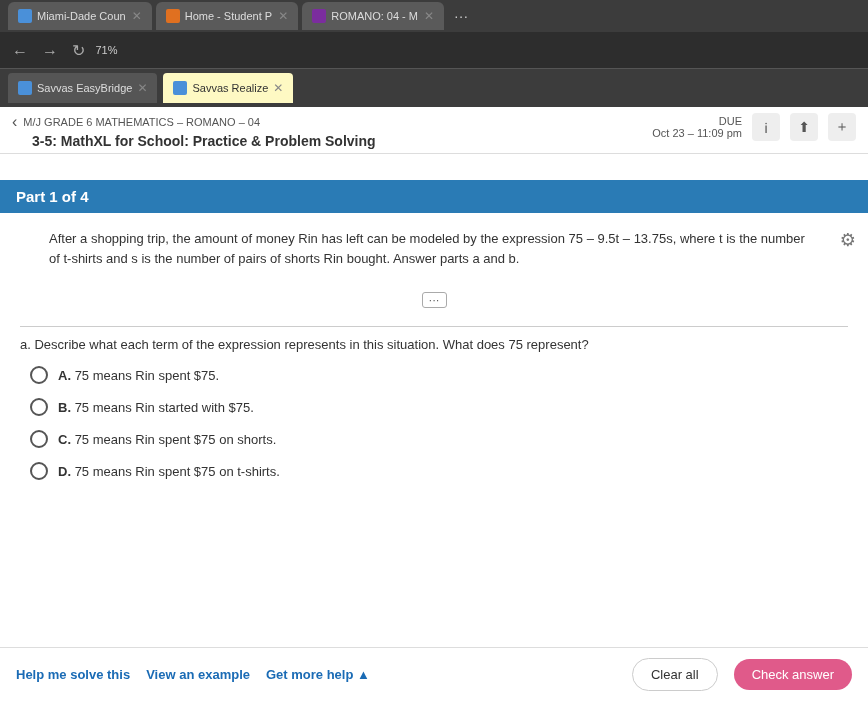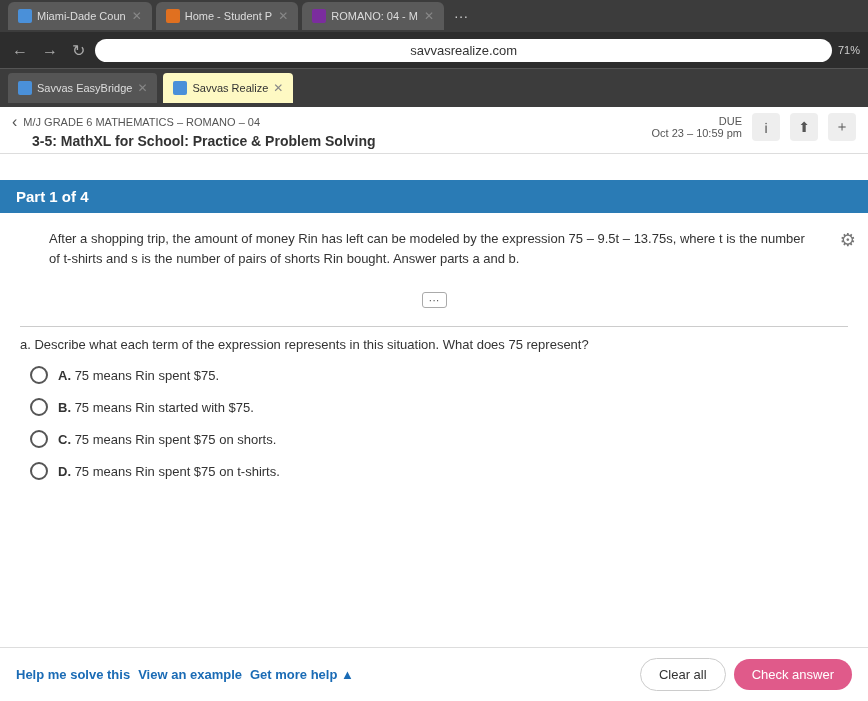--- a/index.html
+++ b/index.html
@@ -262,21 +262,21 @@
       color: #333;
     }
 
     
     .bottom-toolbar {
       background: #fff;
       border-top: 1px solid #ddd;
       padding: 10px 16px;
       display: flex;
       align-items: center;
-      gap: 8px;
+      gap: 16px;
     }
 
     .help-link {
       color: #1a6bb5;
       font-size: 13px;
       font-weight: bold;
       cursor: pointer;
       text-decoration: none;
     }
 
@@ -414,23 +414,20 @@
         <span>ROMANO: 04 - M</span>
         <span class="tab-close">✕</span>
       </div>
       <span class="tab-more">···</span>
     </div>
 
     <div class="address-bar-row">
       <span class="nav-btn">←</span>
       <span class="nav-btn">→</span>
       <span class="nav-btn">↻</span>
-      <div class="address-bar">
-        <span>savvasrealize.com</span>
-      </div>
       <span class="battery-info"><span>71</span>%</span>
     </div>
 
     <div class="savvas-tabs">
       <div class="savvas-tab">
         <span class="tab-favicon" style="background:#4a90d9;"></span>
         <span>Savvas EasyBridge</span>
         <span class="tab-close">✕</span>
       </div>
       <div class="savvas-tab active" style="background:#fef9c3; color:#333;">
@@ -448,21 +445,21 @@
         <div>
           <div class="breadcrumb-row">
             <span class="breadcrumb-back">‹</span>
             <span class="breadcrumb-text">M/J GRADE 6 MATHEMATICS – ROMANO – 04</span>
           </div>
           <div class="breadcrumb-title">3-5: MathXL for School: Practice &amp; Problem Solving</div>
         </div>
         <div style="display:flex; align-items:center; gap:10px;">
           <div class="due-info">
             <div>DUE</div>
-            <div>Oct 23 – 10:59 pm</div>
+            <div>Oct 23 – 11:09 pm</div>
           </div>
           <div class="icon-btn">ℹ</div>
           <div class="icon-btn">⬆</div>
           <div class="icon-btn">＋</div>
         </div>
       </div>
     </div>
 
     <div class="part-header">
       <span class="part-label">Part 1 of 4</span>

